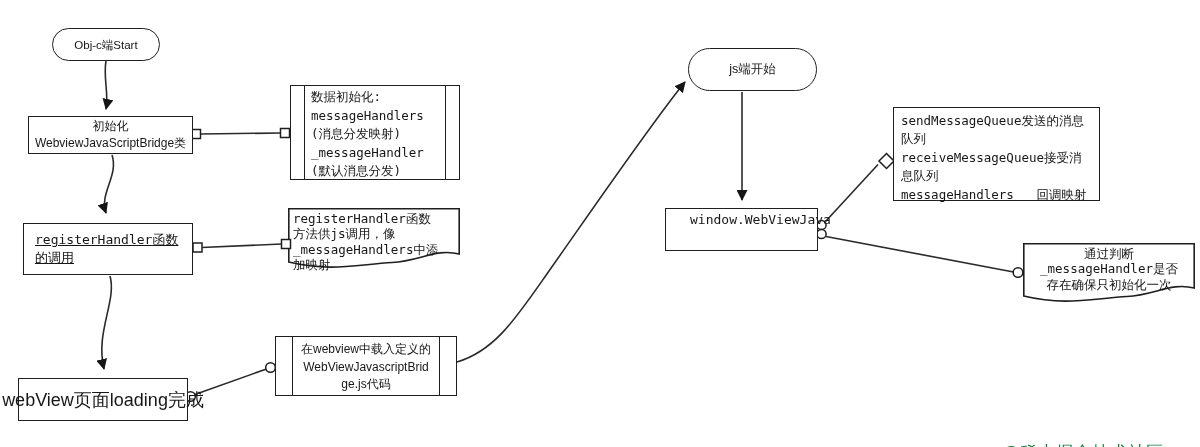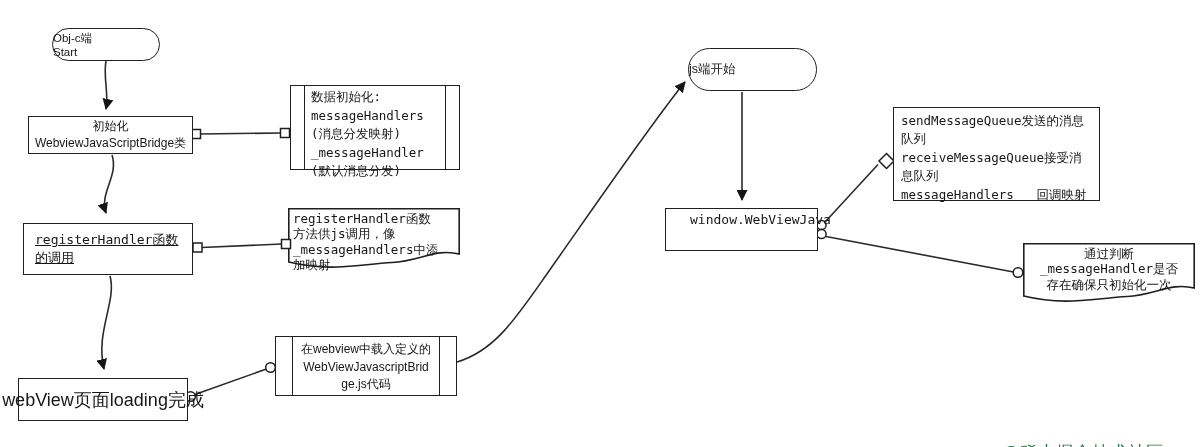--- a/index.html
+++ b/index.html
@@ -7,29 +7,29 @@
     width:1200px;height:447px;position:relative;overflow:hidden;
     background:#ffffff;
     font-family:"Liberation Sans","DejaVu Sans",sans-serif;
     color:#171717;
   }
   #wires{position:absolute;left:0;top:0;z-index:1;}
   .node{
     position:absolute;box-sizing:border-box;z-index:2;
     border:1.5px solid #1f1f1f;background:#fff;color:#171717;
   }
-  .pill{border-radius:22px;display:flex;flex-direction:column;align-items:flex-start;justify-content:center;}
+  .pill{border-radius:22px;display:flex;flex-direction:row;align-items:center;justify-content:center;}
   .center{text-align:center;}
   .mono{font-family:"DejaVu Sans Mono","Liberation Mono",monospace;}
   .line{display:block;white-space:pre;}
   .innerline{position:absolute;top:0;bottom:0;width:0;border-left:1.5px solid #1f1f1f;}
   .overlay{position:absolute;box-sizing:border-box;z-index:3;background:transparent;border:none;}
   #pill-start-objc{left:52px;top:28px;width:108px;height:33px;border-radius:17px;font-size:11.5px;line-height:14px;}
   #box-init{left:28px;top:116px;width:165px;height:38px;font-size:12px;line-height:17px;padding-top:1px;}
-  #note-data-init{left:290px;top:85px;width:170px;height:85px;font-size:12.5px;line-height:18.6px;padding:2px 2px 0 20px;}
+  #note-data-init{left:290px;top:85px;width:170px;height:95px;font-size:12.5px;line-height:18.6px;padding:2px 2px 0 20px;}
   #note-data-init .innerline.l{left:13px;}
   #note-data-init .innerline.r{right:13px;}
   #box-register{left:23px;top:223px;width:170px;height:52px;font-size:13px;line-height:17.5px;padding:7px 0 0 11px;text-decoration:underline;}
   #note-register-text{left:293px;top:211px;width:162px;font-size:12.5px;line-height:15.4px;}
   #box-loading{left:18px;top:378px;width:170px;height:43px;font-size:18px;display:flex;align-items:center;justify-content:center;}
   #box-loadjs{left:275px;top:336px;width:182px;height:60px;font-size:12px;line-height:17.5px;padding-top:4px;}
   #box-loadjs .innerline.l{left:16px;}
   #box-loadjs .innerline.r{right:16px;}
   #pill-start-js{left:688px;top:48px;width:129px;height:43px;border-radius:22px;font-size:12.5px;}
   #box-window-init{left:665px;top:208px;width:153px;height:43px;font-size:13px;line-height:18.8px;padding:2px 0 0 24px;}

